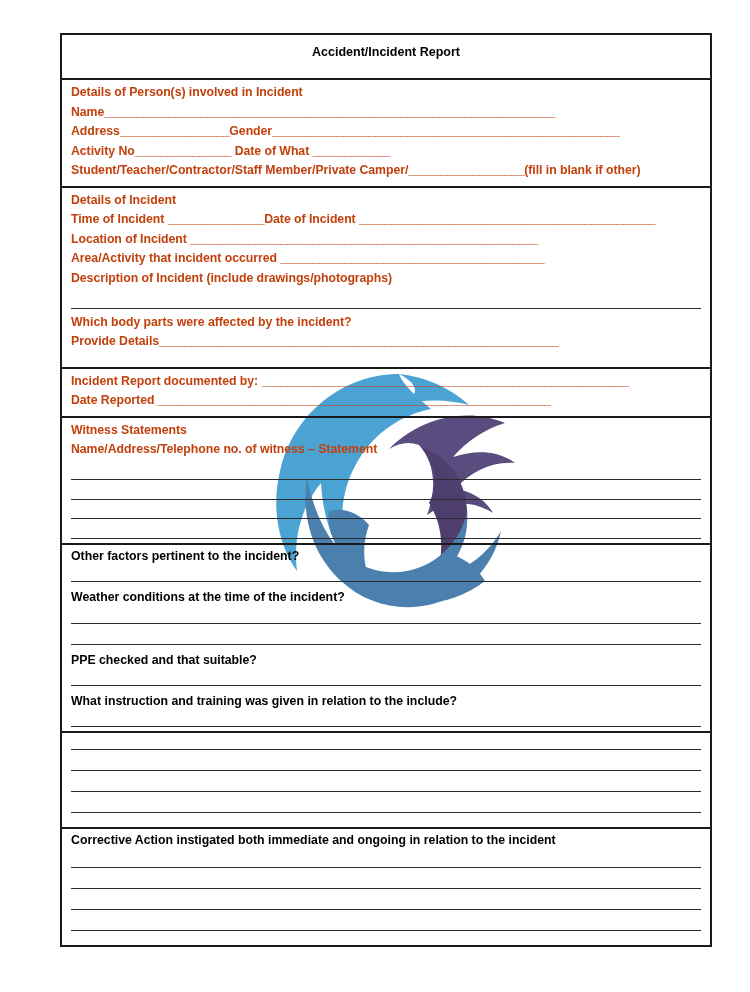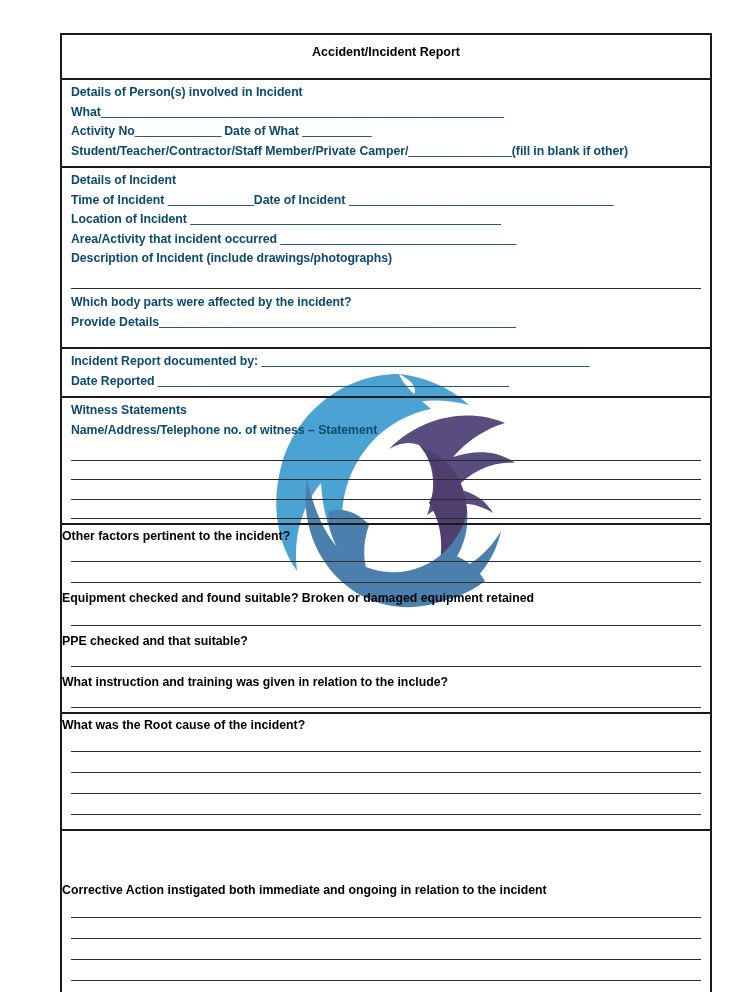--- a/index.html
+++ b/index.html
@@ -36,30 +36,30 @@
     border: 2px solid #1a1a1a;
     box-sizing: border-box;
     background: transparent;
   }
 
   .section {
     border-bottom: 2px solid #1a1a1a;
     box-sizing: border-box;
     padding: 0;
   }
-  .section:last-child { border-bottom: none; margin-top: 48px; }
+  .section:last-child { border-bottom: none; }
 
   .pad {
     padding: 3px 9px 5px 9px;
   }
 
   .line-text {
     font-size: 12.3px;
     font-weight: bold;
-    color: #0c4a6e;
+    color: #c2410c;
     line-height: 19.5px;
     white-space: nowrap;
     letter-spacing: -0.05px;
   }
 
   .title-row {
     height: 45px;
     display: flex;
     align-items: flex-start;
     justify-content: center;
@@ -69,21 +69,20 @@
   .title-text {
     font-size: 12.5px;
     font-weight: bold;
     color: #000000;
   }
 
   
   .fill {
     font-weight: bold;
     letter-spacing: -0.4px;
-    font-family: Liberation Serif, serif;
   }
 
   
   .rule {
     height: 19.5px;
     position: relative;
   }
   .rule::after {
     content: "";
     position: absolute;
@@ -94,21 +93,21 @@
   }
   .rule.short-gap { height: 21px; }
 
   .blank-row { height: 10px; }
 
   
   .qline {
     font-size: 12.3px;
     font-weight: bold;
     line-height: 19.5px;
-    padding: 2px 9px 0 0;
+    padding: 2px 9px 0 9px;
     white-space: nowrap;
   }
 </style>
 </head>
 <body>
 
 <svg id="watermark" viewBox="0 0 250 250" xmlns="http://www.w3.org/2000/svg">
   <g>
 
     <path fill="#4BA3D3" d="M128 3 C72 3 24 42 10 96 C0 134 6 172 26 200 C22 168 30 136 50 112
@@ -136,21 +135,22 @@
 
 <div id="form-sheet">
 
   <div class="section title-row">
     <span class="title-text">Accident/Incident Report</span>
   </div>
 
   <div class="section">
     <div class="pad">
       <div class="line-text">Details of Person(s) involved in Incident</div>
-      <div class="line-text"><span>What</span><span class="fill">______________________________________________________________________</span></div>
+      <div class="line-text"><span>Name</span><span class="fill">______________________________________________________________________</span></div>
+      <div class="line-text"><span>Address</span><span class="fill">_________________</span><span>Gender</span><span class="fill">______________________________________________________</span></div>
       <div class="line-text"><span> Activity No</span><span class="fill">_______________</span><span>  Date of What </span><span class="fill">____________</span></div>
       <div class="line-text"><span>Student/Teacher/Contractor/Staff Member/Private Camper/</span><span class="fill">__________________</span><span>(fill in blank if other)</span></div>
     </div>
   </div>
 
   <div class="section">
     <div class="pad">
       <div class="line-text">Details of Incident</div>
       <div class="line-text"><span>Time of Incident </span><span class="fill">_______________</span><span>Date of Incident </span><span class="fill">______________________________________________</span></div>
       <div class="line-text"><span>Location of Incident </span><span class="fill">______________________________________________________</span></div>
@@ -179,31 +179,30 @@
     </div>
     <div class="rule"></div>
     <div class="rule"></div>
     <div class="rule"></div>
     <div class="rule"></div>
   </div>
 
   <div class="section">
     <div class="qline">Other factors pertinent to the incident?</div>
     <div class="rule"></div>
-    <div class="rule short-gap"></div>
-    <div class="qline">Equipment checked and found suitable? Broken or damaged equipment retained</div>
+    <div class="qline">Weather conditions at the time of the incident?</div>
+    <div class="rule short-gap"></div>
     <div class="rule short-gap"></div>
     <div class="qline">PPE checked and that suitable?</div>
     <div class="rule"></div>
     <div class="qline">What instruction and training was given in relation to the include?</div>
     <div class="rule"></div>
   </div>
 
   <div class="section">
-    <div class="qline">What was the Root cause of the incident?</div>
     <div class="rule short-gap"></div>
     <div class="rule short-gap"></div>
     <div class="rule short-gap"></div>
     <div class="rule short-gap"></div>
     <div class="blank-row"></div>
   </div>
 
   <div class="section">
     <div class="qline">Corrective Action instigated both immediate and ongoing in relation to the incident</div>
     <div class="rule short-gap"></div>

